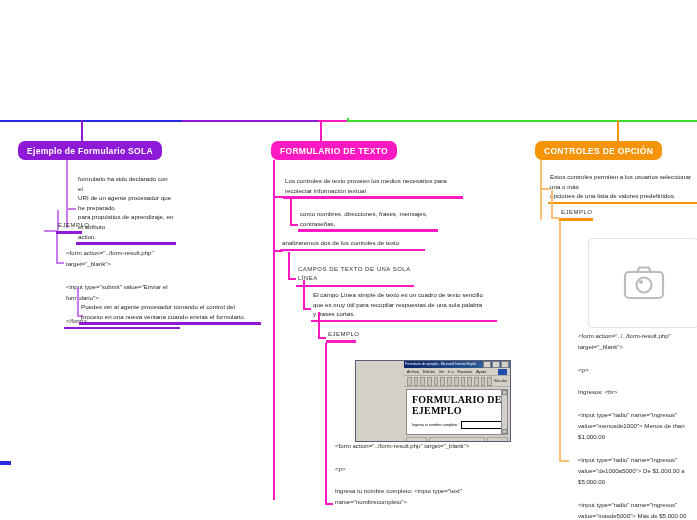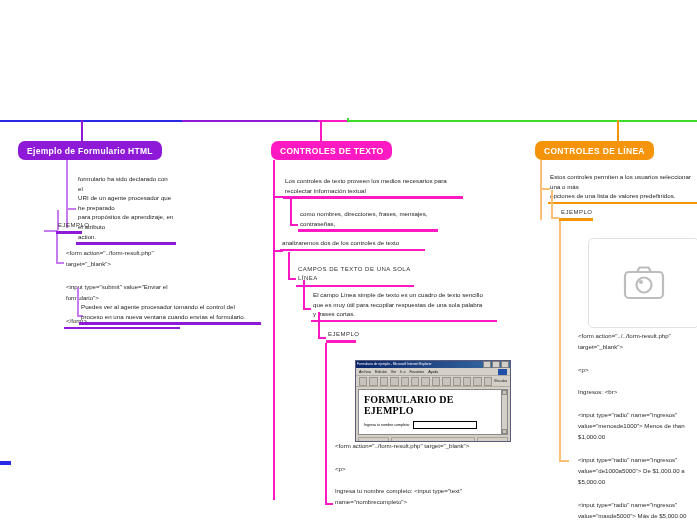--- a/index.html
+++ b/index.html
@@ -83,20 +83,21 @@
     display:flex;align-items:center;justify-content:center;
   }
 
   
   .ie{
     position:absolute;
     border:1px solid #5a5a7a;
     background:#d4d0c8;
     box-sizing:border-box;
     overflow:hidden;
+    padding-left:48px;
   }
   .ie-title{
     height:7px;
     background:linear-gradient(to right,#0a246a,#3a6ea5);
     display:flex;align-items:center;
     padding:0 1px;
     gap:1px;
   }
   .ie-title .tt{
     color:#fff;font-size:3.6px;line-height:7px;
@@ -156,21 +157,21 @@
   <div class="ln hline" style="left:182px;top:120px;width:534px;background:#8e19d6;"></div>
   <div class="ln hline" style="left:318px;top:120px;width:462px;background:#ff19c3;"></div>
   <div class="ln hline" style="left:348px;top:120px;width:349px;background:#3ddc2a;"></div>
 
   <div class="ln vline" style="left:347px;top:118px;height:4px;background:#3ddc2a;"></div>
 
 
   <div class="ln vline" style="left:81px;top:120px;height:22px;background:#8e19d6;"></div>
 
   <div class="branch-head h-left">
-    <span>Ejemplo de Formulario HTML</span>
+    <span>Ejemplo de Formulario SOLA</span>
   </div>
 
   <div class="ln vline" style="left:66px;top:160px;height:52px;background:#c77bec;"></div>
   <div class="ln vline" style="left:66px;top:212px;height:10px;background:#c77bec;border-radius:0 0 0 4px;"></div>
   <div class="ln hline" style="left:66px;top:208px;width:10px;background:#c77bec;"></div>
 
   <div class="tnode" style="left:76px;top:174px;width:100px;">
     <span class="txt">formulario ha sido declarado con el
 URI de un agente procesador que he preparado
 para propósitos de aprendizaje, en el atributo
@@ -206,21 +207,21 @@
     <span class="txt">Puedes ver al agente procesador tomando el control del
 proceso en una nueva ventana cuando envías el formulario.</span>
     <span class="bar" style="background:#8e19d6;"></span>
   </div>
 
   <div class="ln hline" style="left:0px;top:461px;width:11px;height:4px;background:#2a2ae6;"></div>
 
   <div class="ln vline" style="left:320px;top:120px;height:22px;background:#ff19c3;"></div>
 
   <div class="branch-head h-mid">
-    <span>CONTROLES DE TEXTO</span>
+    <span>FORMULARIO DE TEXTO</span>
   </div>
 
   <div class="ln vline" style="left:273px;top:160px;height:340px;background:#ff19c3;"></div>
 
   <div class="ln hline" style="left:273px;top:196px;width:10px;background:#ff19c3;"></div>
   <div class="tnode" style="left:283px;top:176px;width:180px;">
     <span class="txt">Los controles de texto proveen los medios necesarios para
 recolectar  información textual</span>
     <span class="bar" style="background:#ff19c3;"></span>
   </div>
@@ -328,21 +329,21 @@
     &lt;input type="submit" value="Enviar la información"&gt;
 
   &lt;/p&gt;
 
 &lt;/form&gt;</span>
   </div>
 
   <div class="ln vline" style="left:617px;top:120px;height:22px;background:#f59408;"></div>
 
   <div class="branch-head h-right">
-    <span>CONTROLES DE LÍNEA</span>
+    <span>CONTROLES DE OPCIÓN</span>
   </div>
 
   <div class="ln vline" style="left:540px;top:160px;height:60px;background:#f9bf74;"></div>
   <div class="ln hline" style="left:540px;top:188px;width:10px;background:#f9bf74;"></div>
 
   <div class="tnode" style="left:548px;top:172px;width:149px;">
     <span class="txt">Estos controles permiten a los usuarios seleccionar una o más
 opciones de una lista de valores predefinidos.</span>
     <span class="bar" style="background:#f59408;"></span>
   </div>

